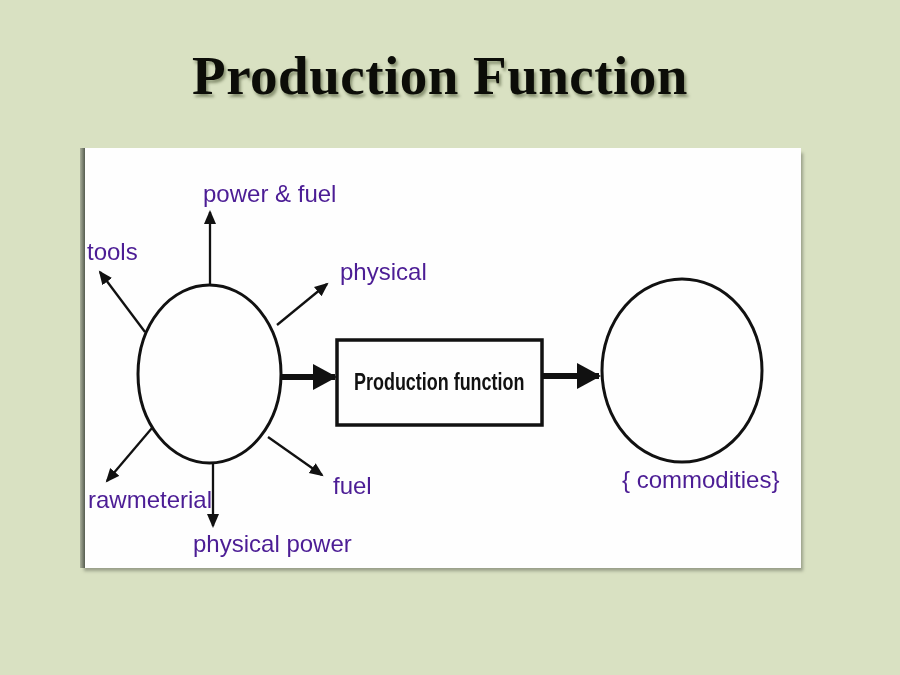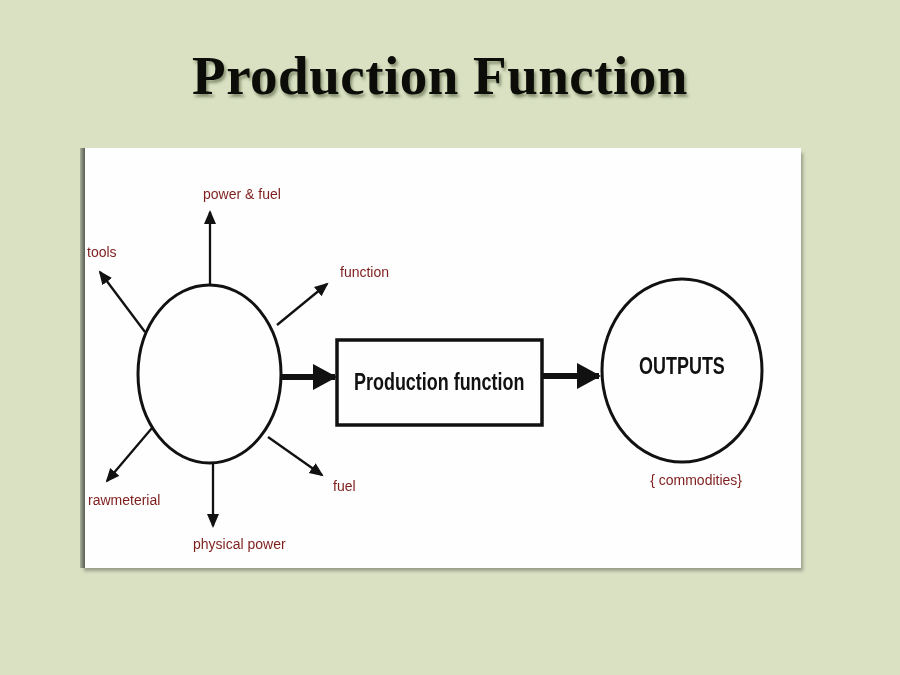--- a/index.html
+++ b/index.html
@@ -39,22 +39,22 @@
     position: absolute;
     left: 0; top: 0; width: 5px; height: 100%;
     background: linear-gradient(90deg, #aab09b 0%, #565c50 100%);
   }
   .diagram-svg {
     position: absolute; left: 0; top: 0;
     width: 721px; height: 420px;
   }
   .lbl {
     position: absolute;
-    font-size: 14px;
-    color: #7f1d1d;
+    font-size: 24px;
+    color: #4c1d95;
     white-space: nowrap;
     line-height: 20px;
   }
   .condensed {
     display: inline-block;
     transform: scaleX(0.78);
     transform-origin: center center;
     font-weight: 700;
     white-space: nowrap;
     color: #111;
@@ -109,26 +109,23 @@
       <line x1="130" y1="137" x2="130" y2="64" stroke="#111" stroke-width="2.3" marker-end="url(#mthin)"></line>
       <line x1="197" y1="177" x2="247" y2="136" stroke="#111" stroke-width="2.3" marker-end="url(#mthin)"></line>
       <line x1="72" y1="280" x2="27" y2="333" stroke="#111" stroke-width="2.3" marker-end="url(#mthin)"></line>
       <line x1="133" y1="316" x2="133" y2="378" stroke="#111" stroke-width="2.3" marker-end="url(#mthin)"></line>
       <line x1="188" y1="289" x2="242" y2="327" stroke="#111" stroke-width="2.3" marker-end="url(#mthin)"></line>
     </svg>
 
     <div class="node-text process-text">
       <span class="condensed">Production function</span>
     </div>
-    <div class="node-text outputs-text">
-      <span class="condensed">OUTPUTS</span>
-    </div>
 
     <div class="lbl lbl-labour">tools</div>
     <div class="lbl lbl-power-fuel">power &amp; fuel</div>
-    <div class="lbl lbl-mechinary">function</div>
+    <div class="lbl lbl-mechinary">physical</div>
     <div class="lbl lbl-rawmeterial">rawmeterial</div>
     <div class="lbl lbl-physical-force">physical power</div>
     <div class="lbl lbl-tools">fuel</div>
 
     <div class="lbl lbl-commodities">{ commodities}</div>
   </div>
 </div>
 
 </body></html>

